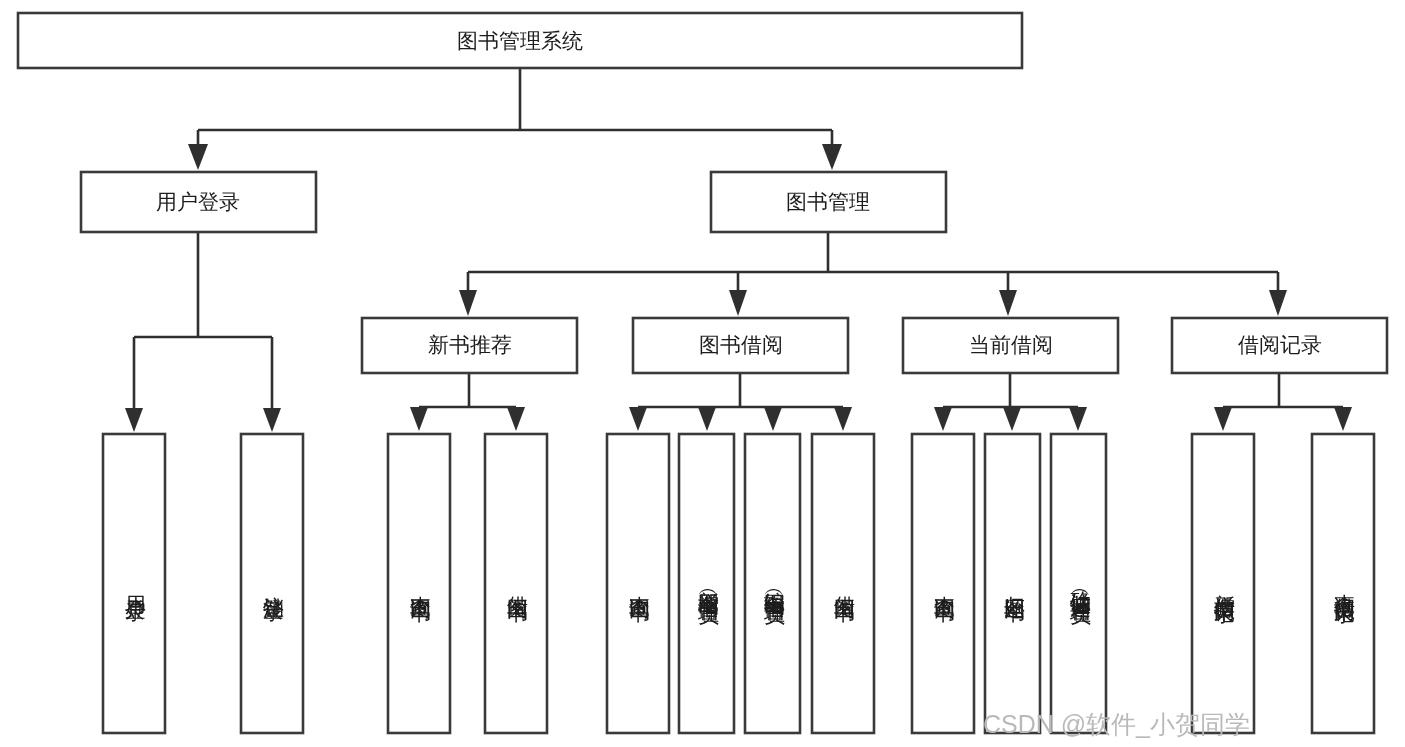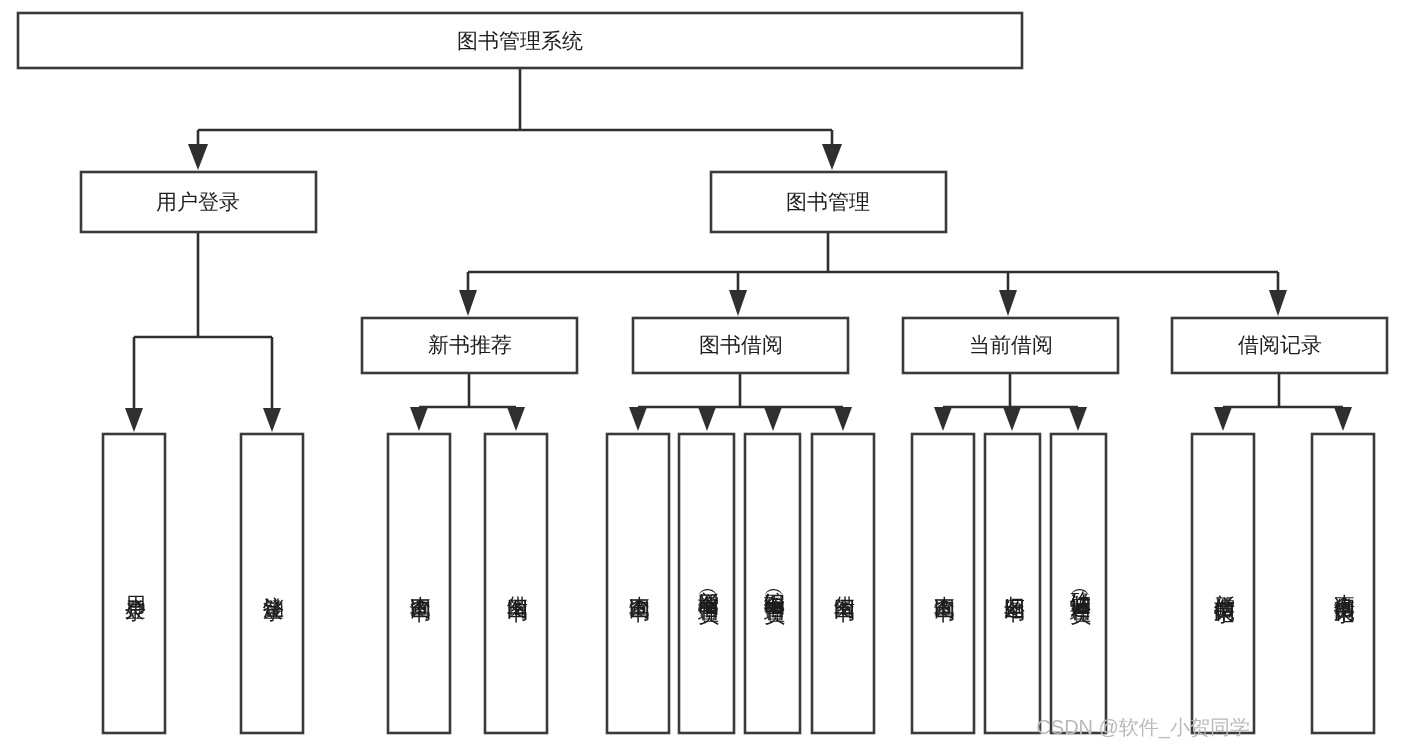--- a/index.html
+++ b/index.html
@@ -56,21 +56,21 @@
     text-orientation: upright;
     letter-spacing: 2px;
     dominant-baseline: middle;
     text-anchor: middle;
   }
   .watermark {
     position: absolute;
     right: 12px;
     bottom: 6px;
     font-family: "Liberation Sans", "DejaVu Sans", sans-serif;
-    font-size: 20px;
+    font-size: 25px;
     color: #b9b9b9;
     white-space: nowrap;
     pointer-events: none;
     user-select: none;
   }
 </style>
 </head>
 <body>
 
 <div id="diagram-root">

